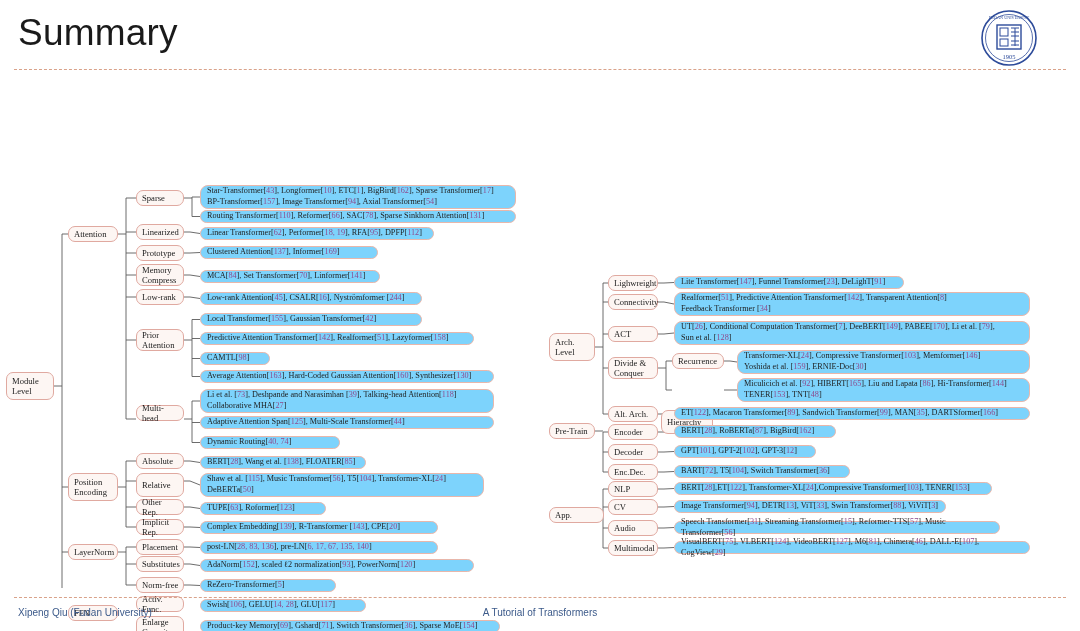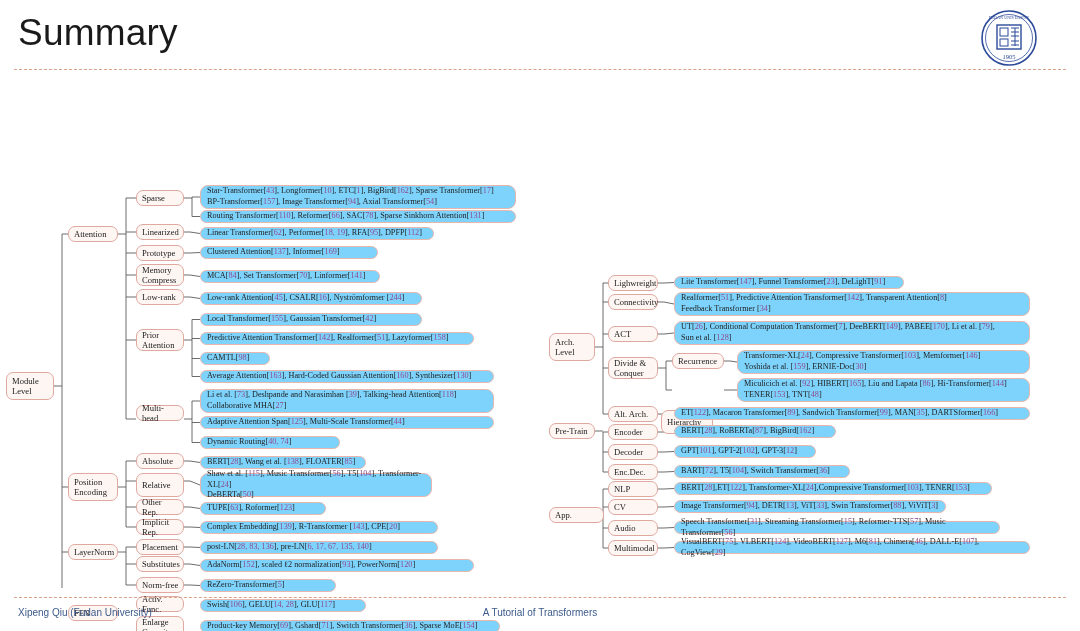--- a/index.html
+++ b/index.html
@@ -261,21 +261,21 @@
       <div class="leaf" style="left: 200px; top: 192px; width: 180px; height: 13px;"><span>MCA[<span class="r">84</span>], Set Transformer[<span class="r">70</span>], Linformer[<span class="r">141</span>]</span></div>
       <div class="leaf" style="left: 200px; top: 214px; width: 222px; height: 13px;"><span>Low-rank Attention[<span class="r">45</span>], CSALR[<span class="r">16</span>], Nyströmformer [<span class="r">244</span>]</span></div>
       <div class="leaf" style="left: 200px; top: 235px; width: 222px; height: 13px;"><span>Local Transformer[<span class="r">155</span>], Gaussian Transformer[<span class="r">42</span>]</span></div>
       <div class="leaf" style="left: 200px; top: 254px; width: 274px; height: 13px;"><span>Predictive Attention Transformer[<span class="r">142</span>], Realformer[<span class="r">51</span>], Lazyformer[<span class="r">158</span>]</span></div>
       <div class="leaf" style="left: 200px; top: 274px; width: 70px; height: 13px;"><span>CAMTL[<span class="r">98</span>]</span></div>
       <div class="leaf" style="left: 200px; top: 292px; width: 294px; height: 13px;"><span>Average Attention[<span class="r">163</span>], Hard-Coded Gaussian Attention[<span class="r">160</span>], Synthesizer[<span class="r">130</span>]</span></div>
       <div class="leaf" style="left: 200px; top: 311px; width: 294px; height: 24px;"><span>Li et al. [<span class="r">73</span>], Deshpande and Narasimhan [<span class="r">39</span>], Talking-head Attention[<span class="r">118</span>]<br>Collaborative MHA[<span class="r">27</span>]</span></div>
       <div class="leaf" style="left: 200px; top: 338px; width: 294px; height: 13px;"><span>Adaptive Attention Span[<span class="r">125</span>], Multi-Scale Transformer[<span class="r">44</span>]</span></div>
       <div class="leaf" style="left: 200px; top: 358px; width: 140px; height: 13px;"><span>Dynamic Routing[<span class="r">40, 74</span>]</span></div>
       <div class="leaf" style="left: 200px; top: 378px; width: 166px; height: 13px;"><span>BERT[<span class="r">28</span>], Wang et al. [<span class="r">138</span>], FLOATER[<span class="r">85</span>]</span></div>
-      <div class="leaf" style="left: 200px; top: 395px; width: 232px; height: 24px;"><span>Shaw et al. [<span class="r">115</span>], Music Transformer[<span class="r">56</span>], T5[<span class="r">104</span>], Transformer-XL[<span class="r">24</span>]<br>DeBERTa[<span class="r">50</span>]</span></div>
+      <div class="leaf" style="left: 200px; top: 395px; width: 284px; height: 24px;"><span>Shaw et al. [<span class="r">115</span>], Music Transformer[<span class="r">56</span>], T5[<span class="r">104</span>], Transformer-XL[<span class="r">24</span>]<br>DeBERTa[<span class="r">50</span>]</span></div>
       <div class="leaf" style="left: 200px; top: 424px; width: 126px; height: 13px;"><span>TUPE[<span class="r">63</span>], Roformer[<span class="r">123</span>]</span></div>
       <div class="leaf" style="left: 200px; top: 443px; width: 238px; height: 13px;"><span>Complex Embedding[<span class="r">139</span>], R-Transformer [<span class="r">143</span>], CPE[<span class="r">20</span>]</span></div>
       <div class="leaf" style="left: 200px; top: 463px; width: 238px; height: 13px;"><span>post-LN[<span class="r">28, 83, 136</span>], pre-LN[<span class="r">6, 17, 67, 135, 140</span>]</span></div>
       <div class="leaf" style="left: 200px; top: 481px; width: 274px; height: 13px;"><span>AdaNorm[<span class="r">152</span>], scaled ℓ2 normalization[<span class="r">93</span>], PowerNorm[<span class="r">120</span>]</span></div>
       <div class="leaf" style="left: 200px; top: 501px; width: 136px; height: 13px;"><span>ReZero-Transformer[<span class="r">5</span>]</span></div>
       <div class="leaf" style="left: 200px; top: 521px; width: 166px; height: 13px;"><span>Swish[<span class="r">106</span>], GELU[<span class="r">14, 28</span>], GLU[<span class="r">117</span>]</span></div>
       <div class="leaf" style="left: 200px; top: 542px; width: 300px; height: 13px;"><span>Product-key Memory[<span class="r">69</span>], Gshard[<span class="r">71</span>], Switch Transformer[<span class="r">36</span>], Sparse MoE[<span class="r">154</span>]</span></div>
       <div class="leaf" style="left: 674px; top: 198px; width: 230px; height: 13px;"><span>Lite Transformer[<span class="r">147</span>], Funnel Transformer[<span class="r">23</span>], DeLighT[<span class="r">91</span>]</span></div>
       <div class="leaf" style="left: 674px; top: 214px; width: 356px; height: 24px;"><span>Realformer[<span class="r">51</span>], Predictive Attention Transformer[<span class="r">142</span>], Transparent Attention[<span class="r">8</span>]<br>Feedback Transformer [<span class="r">34</span>]</span></div>
       <div class="leaf" style="left: 674px; top: 243px; width: 356px; height: 24px;"><span>UT[<span class="r">26</span>], Conditional Computation Transformer[<span class="r">7</span>], DeeBERT[<span class="r">149</span>], PABEE[<span class="r">170</span>], Li et al. [<span class="r">79</span>],<br>Sun et al. [<span class="r">128</span>]</span></div>

